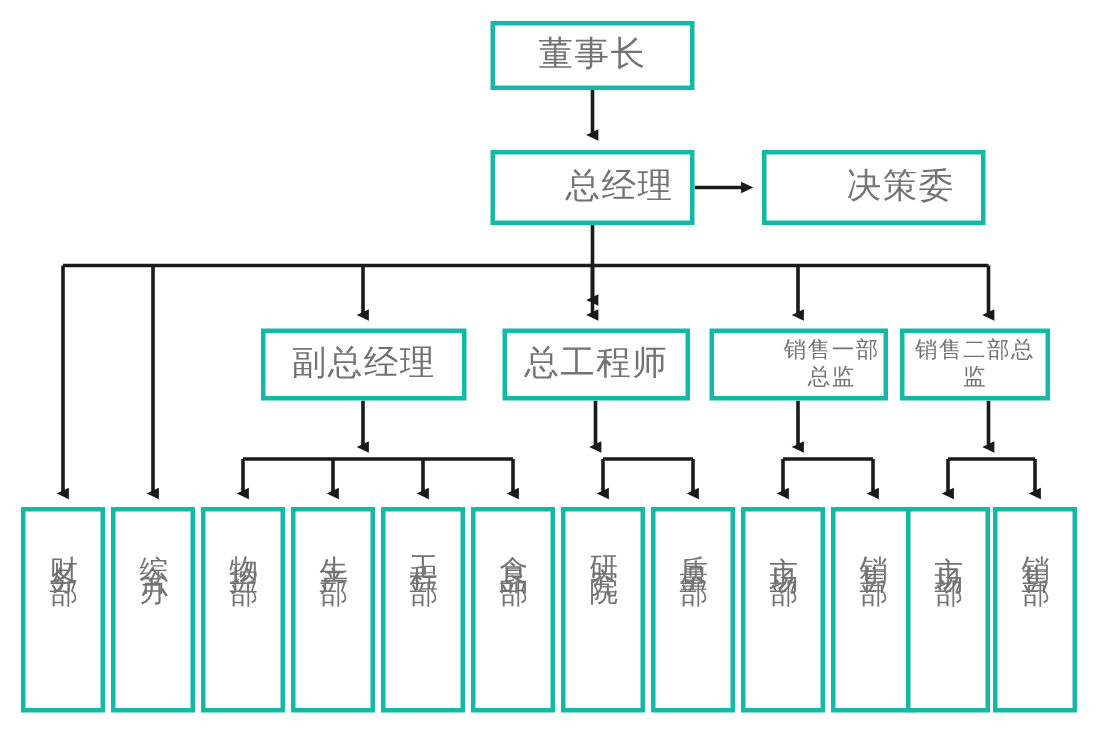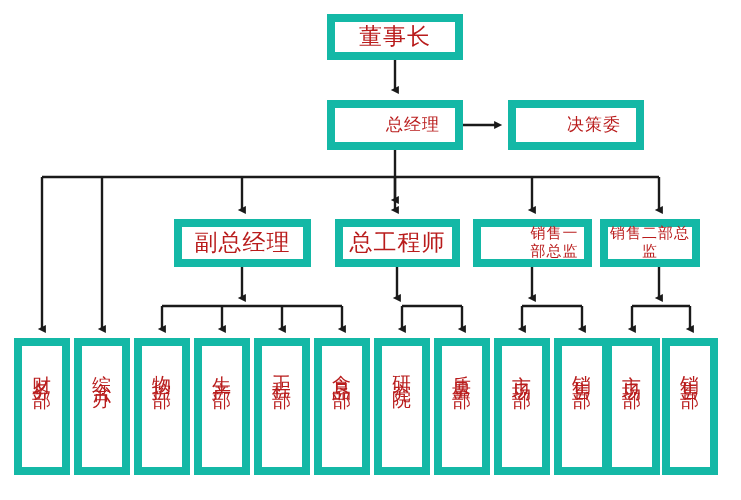--- a/index.html
+++ b/index.html
@@ -23,27 +23,26 @@
     position: absolute;
     left: 0;
     top: 0;
     width: 741px;
     height: 500px;
   }
   .node {
     position: absolute;
     box-sizing: border-box;
     background: #ffffff;
-    border: 8px solid #14b8a6;
+    border: 3px solid #14b8a6;
     display: flex;
     align-items: center;
     justify-content: center;
-    color: #b91c1c;
+    color: #737373;
     z-index: 3;
-    font-family: Liberation Serif, serif;
   }
   .node-label {
     display: block;
     text-align: center;
     line-height: 1.18;
     letter-spacing: 1px;
     font-weight: 500;
   }
   .node.horiz .node-label {
     writing-mode: horizontal-tb;
@@ -52,21 +51,21 @@
     align-items: flex-start;
     padding-top: 14px;
   }
   .node.vert .node-label {
     writing-mode: vertical-rl;
     text-orientation: upright;
     letter-spacing: 7px;
     line-height: 1;
   }
   .lvl-0 { font-size: 23px; }
-  .lvl-1 { font-size: 17px; padding-left: 36px; }
+  .lvl-1 { font-size: 23px; padding-left: 36px; }
   .lvl-2 { font-size: 23px; }
   .lvl-2.small { font-size: 15px; letter-spacing: 0px; }
   .leaf { font-size: 19px; }
 </style>
 </head>
 <body>
 
 <div id="chart-root">
 
   <svg id="connector-layer" viewBox="0 0 741 500" width="741" height="500" xmlns="http://www.w3.org/2000/svg">
@@ -121,21 +120,21 @@
     </g>
   </svg>
 
   <div id="node-layer">
       <div class="node horiz lvl-0" style="left: 327px; top: 14px; width: 136px; height: 46px;">
         <span class="node-label">董事长</span>
       </div>
       <div class="node horiz lvl-1" style="left: 327px; top: 100px; width: 136px; height: 50px;">
         <span class="node-label">总经理</span>
       </div>
-      <div class="node horiz lvl-1" style="left: 508px; top: 100px; width: 136px; height: 50px;">
+      <div class="node horiz lvl-1" style="left: 508px; top: 100px; width: 149px; height: 50px;">
         <span class="node-label">决策委</span>
       </div>
       <div class="node horiz lvl-2" style="left: 174px; top: 219px; width: 137px; height: 48px;">
         <span class="node-label">副总经理</span>
       </div>
       <div class="node horiz lvl-2" style="left: 335px; top: 219px; width: 125px; height: 48px;">
         <span class="node-label">总工程师</span>
       </div>
       <div class="node horiz lvl-2 small" style="left: 473px; top: 219px; width: 119px; height: 48px; padding-left: 44px;">
         <span class="node-label">销售一部总监</span>

